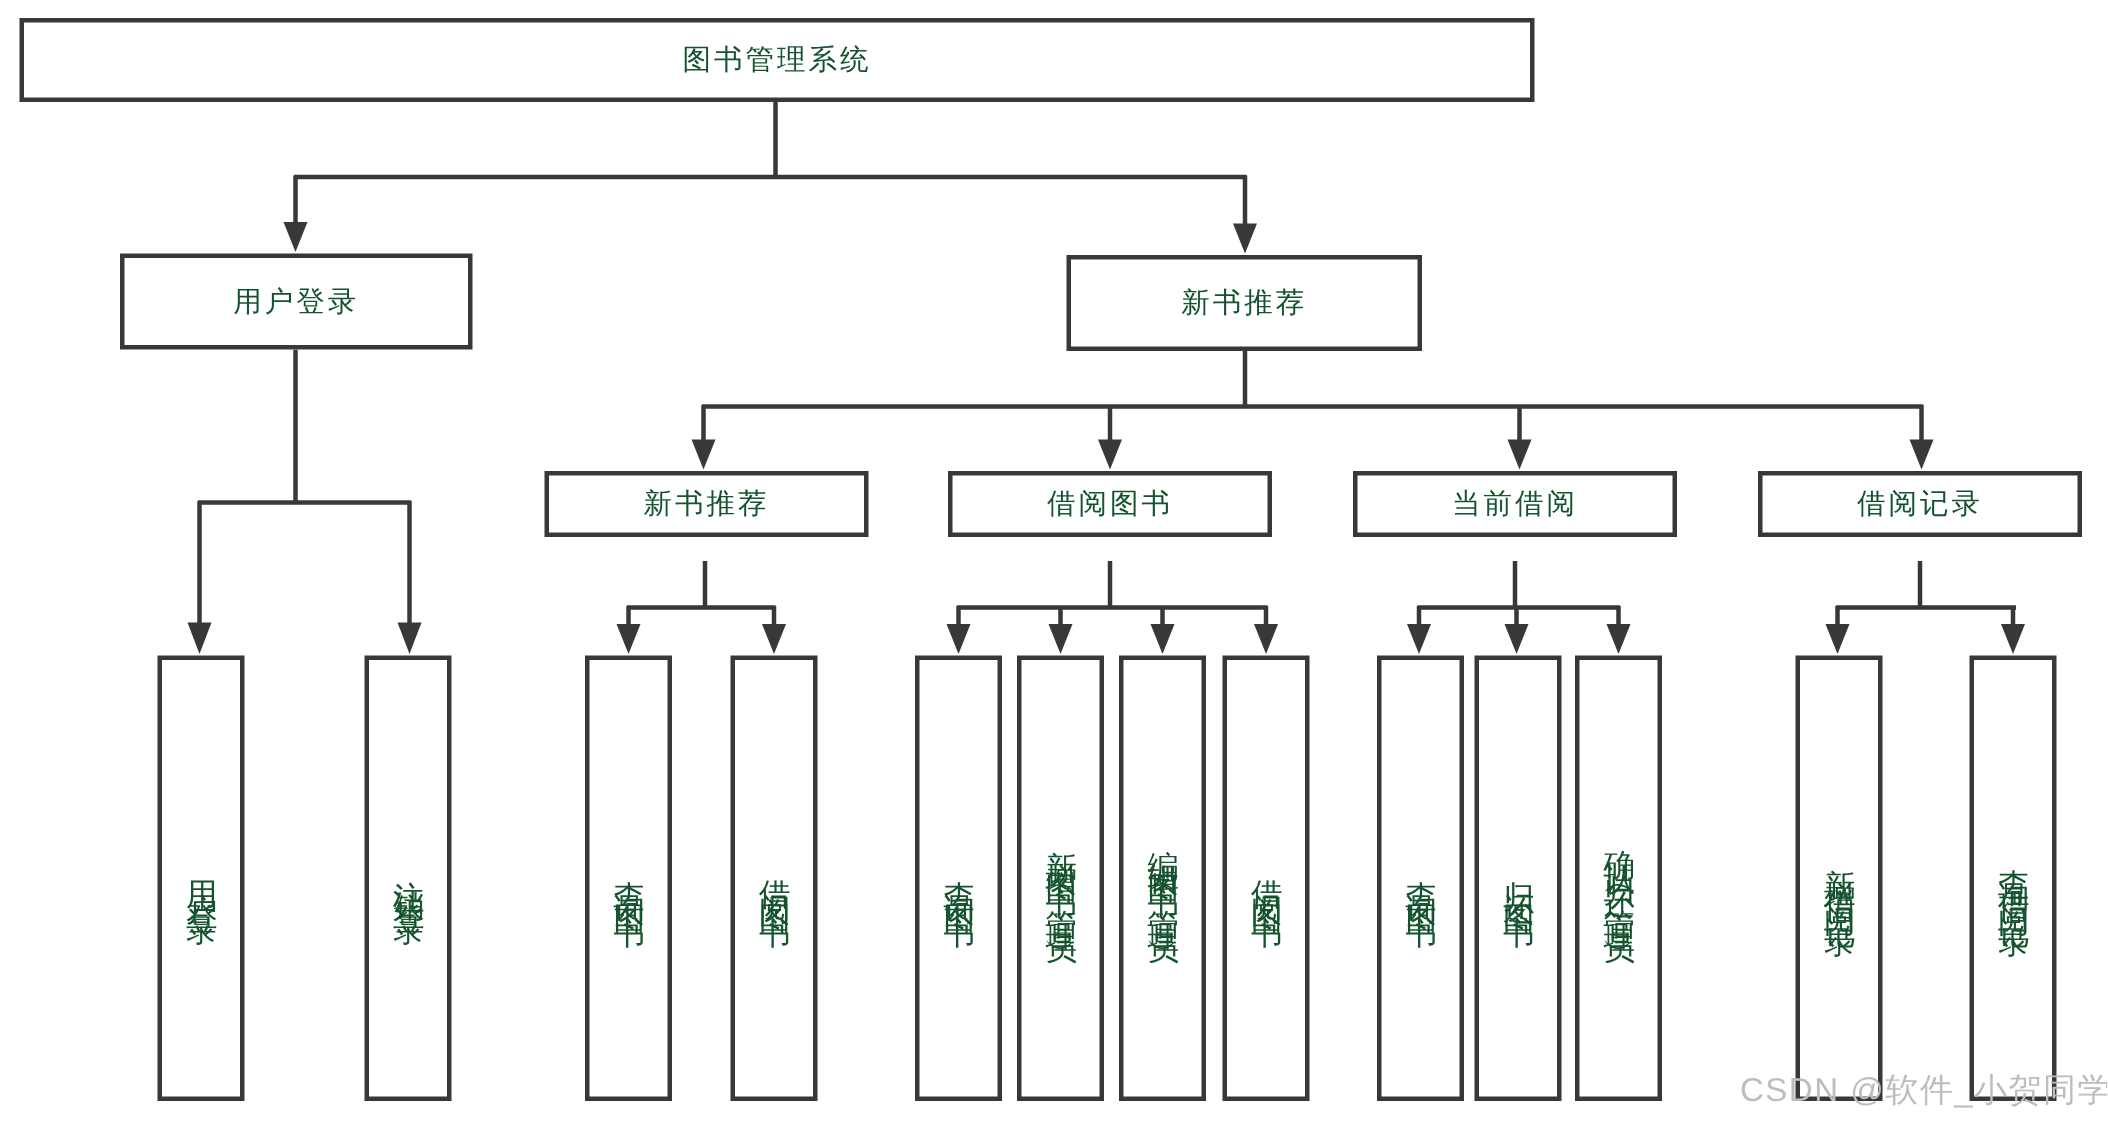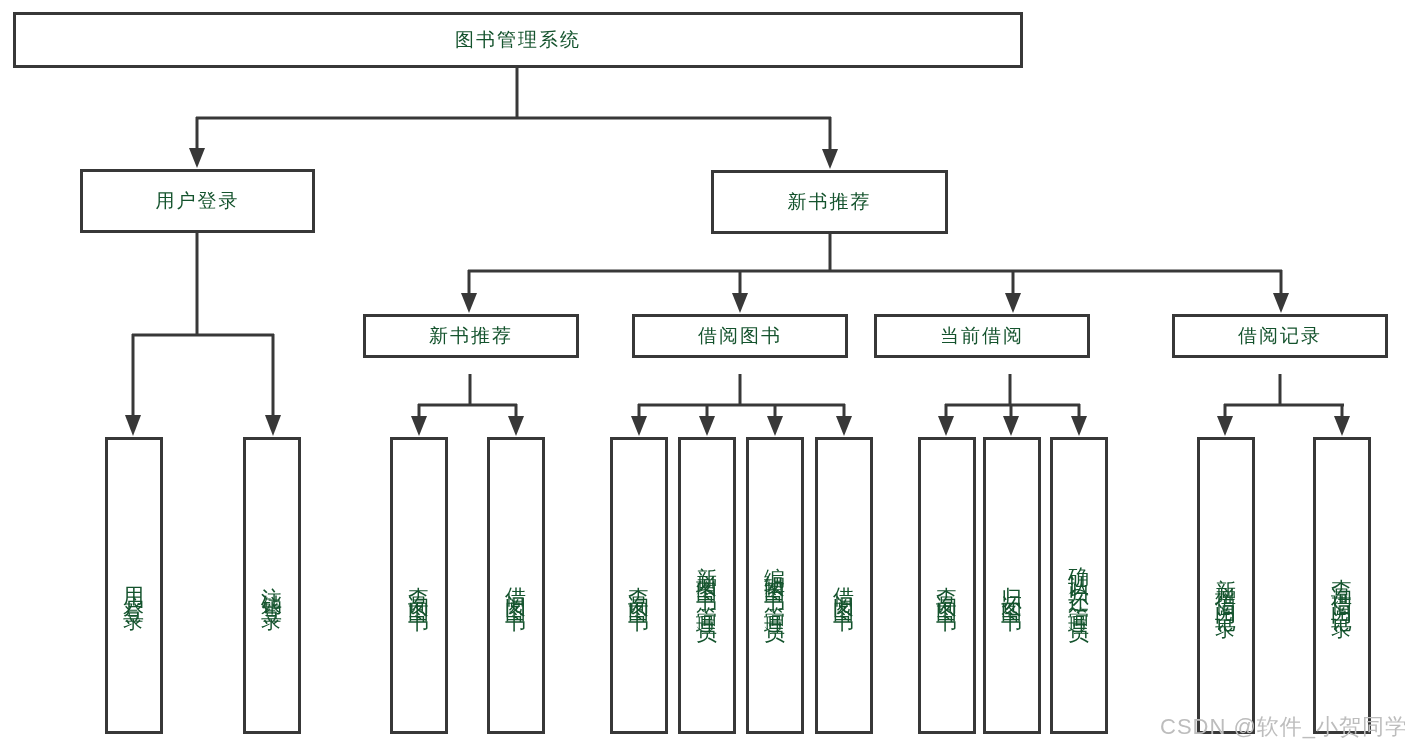--- a/index.html
+++ b/index.html
@@ -13,21 +13,21 @@
     display:flex;align-items:center;justify-content:center;color:#14532d;z-index:2;
   }
   .h{font-size:19px;letter-spacing:2px;white-space:nowrap;}
   .root{left:13px;top:12px;width:1010px;height:56px;}
   .lv2{height:64px;}
   .lv2a{left:80px;top:169px;width:235px;}
   .lv2b{left:711px;top:170px;width:237px;}
   .lv3{top:314px;height:44px;width:216px;}
   .lv3a{left:363px;}
   .lv3b{left:632px;}
-  .lv3c{left:874px;}
+  .lv3c{left:902px;}
   .lv3d{left:1172px;}
   .leaf{
     top:437px;height:297px;width:58px;
     writing-mode:vertical-rl;font-size:21px;letter-spacing:8px;line-height:1;
   }
   .f1{left:105px;}  .f2{left:243px;}
   .f3{left:390px;}  .f4{left:487px;}
   .f5{left:610px;}  .f6{left:678px;}  .f7{left:746px;}  .f8{left:815px;}
   .f9{left:918px;}  .f10{left:983px;} .f11{left:1050px;}
   .f12{left:1197px;}.f13{left:1313px;}

